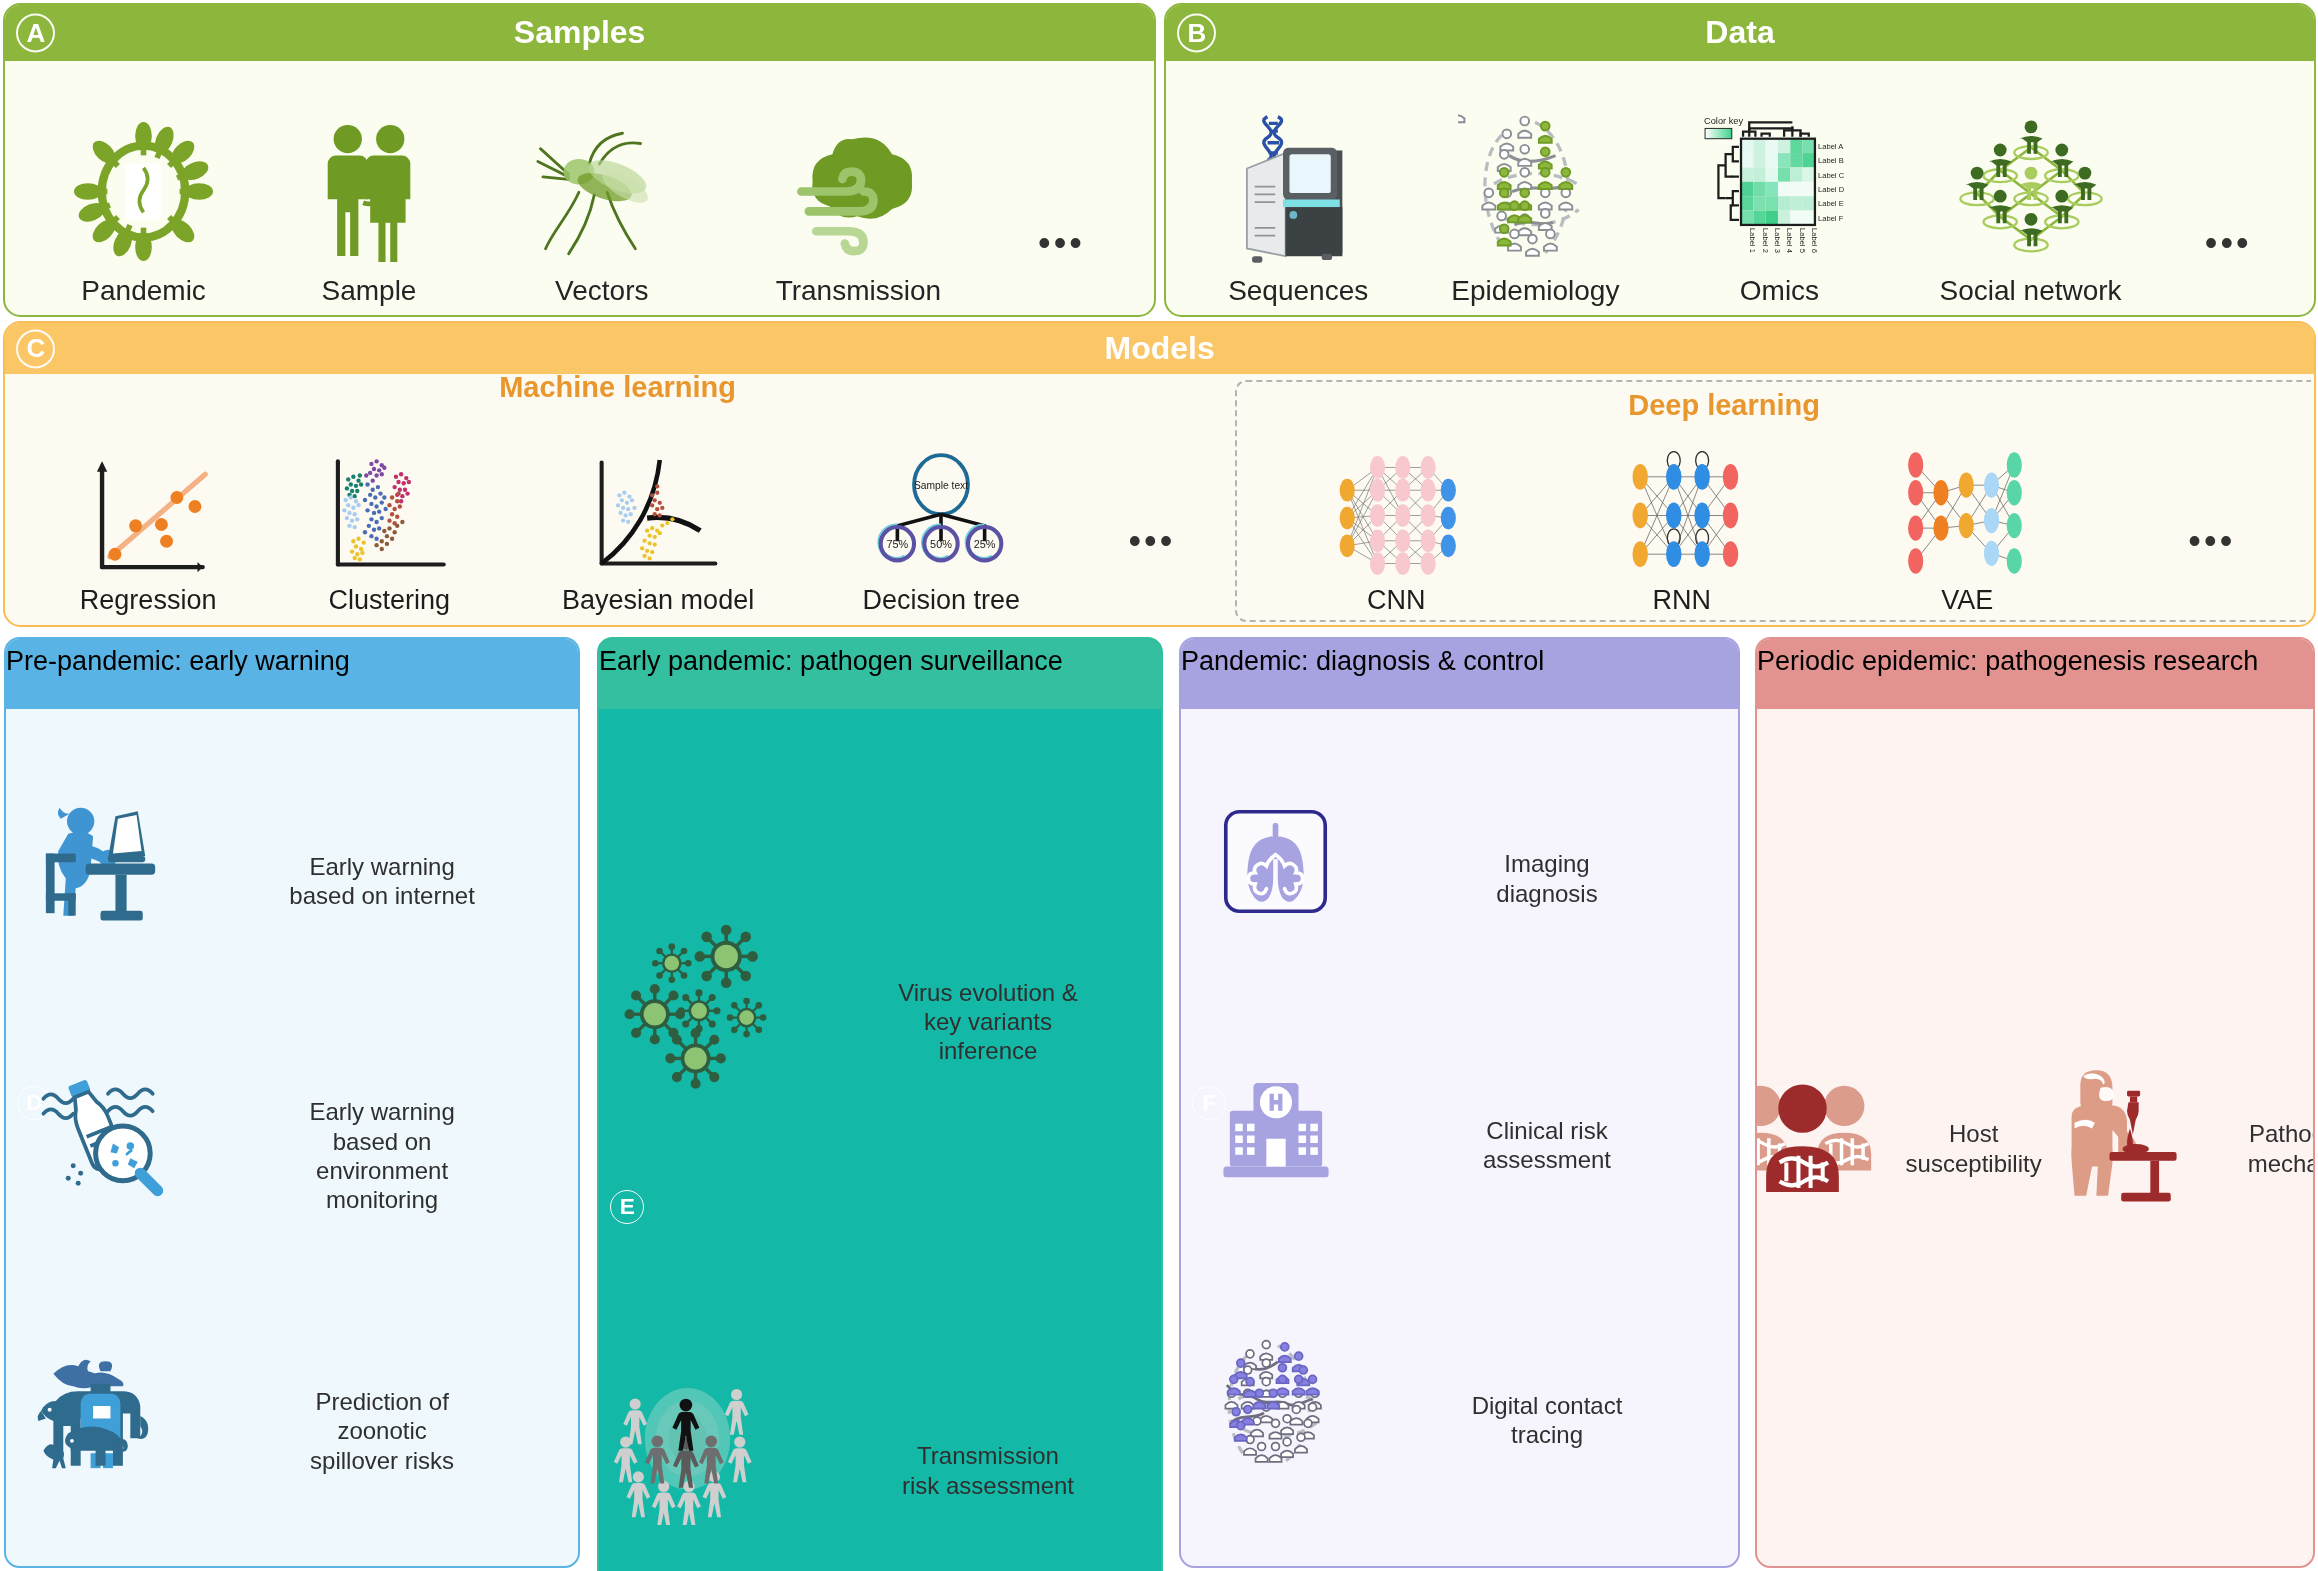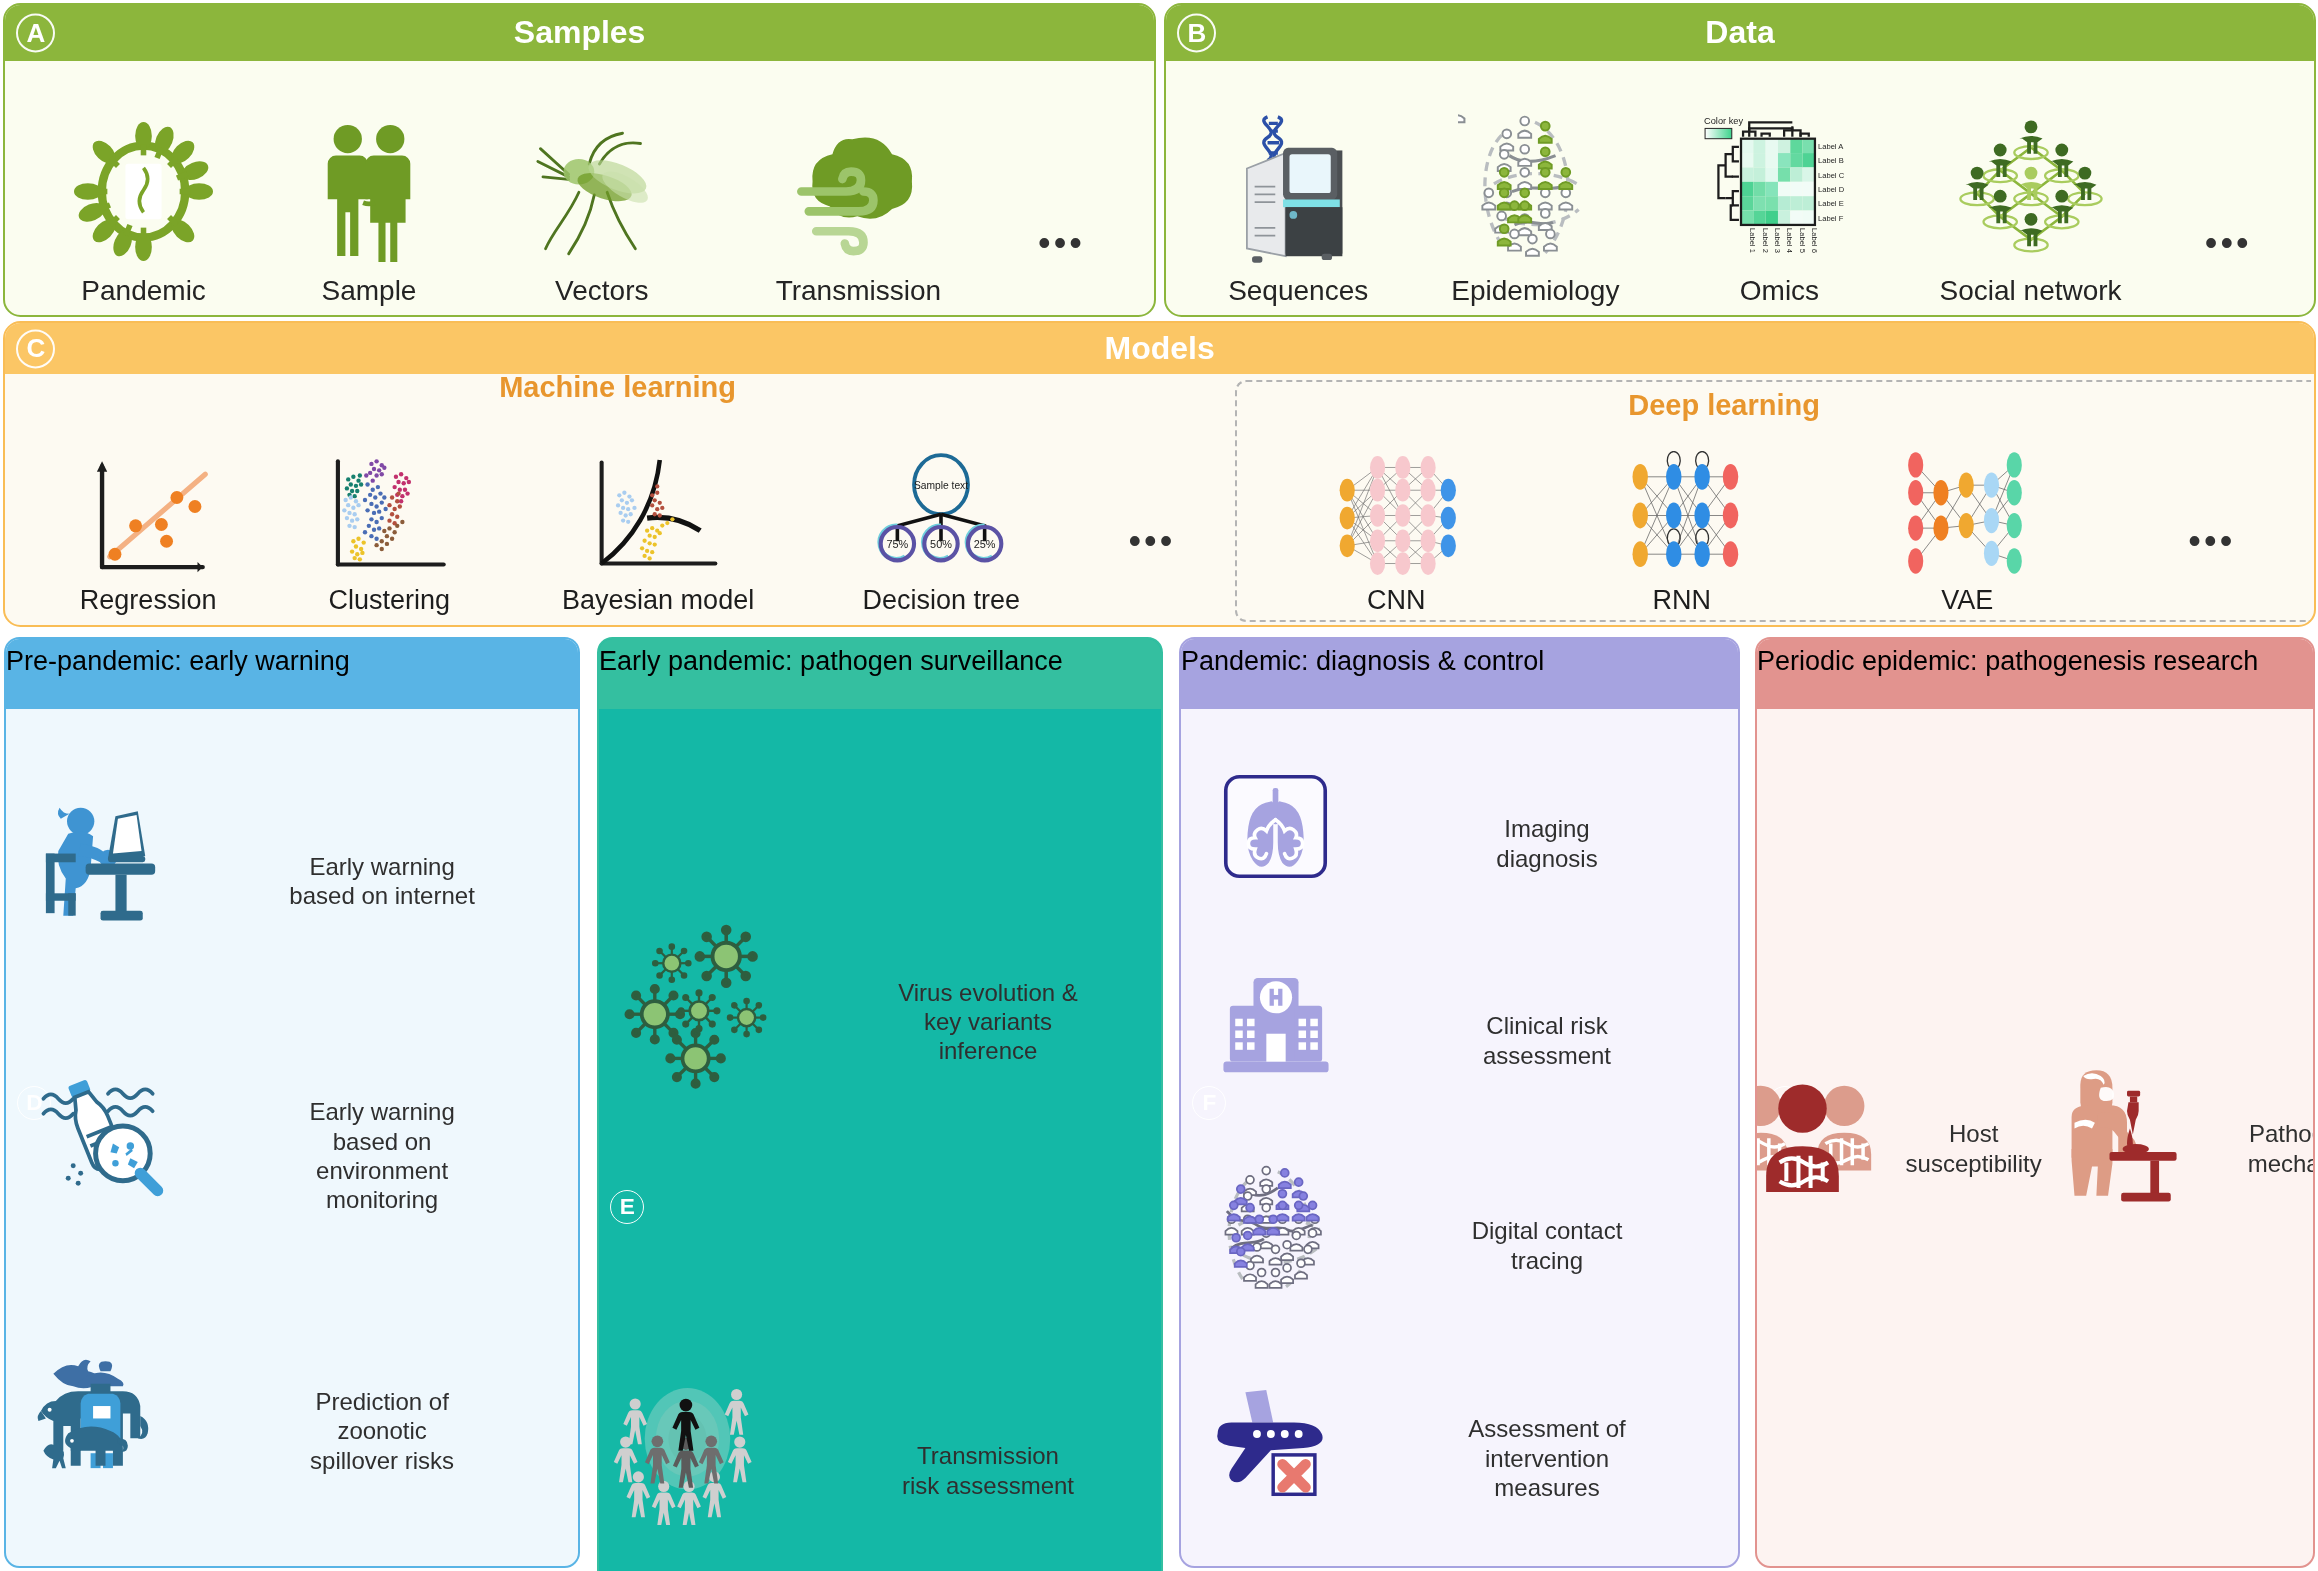--- a/index.html
+++ b/index.html
@@ -1242,39 +1242,20 @@
                 <use href="#pf" transform="translate(26,68)"></use>
               <use href="#pf" transform="translate(30,80)"></use>
             </g>
           </g>
         </svg>
       </div>
       <div class="itemTxt" style="white-space:pre-line;">Digital contact
 tracing</div>
     </div>
 
-    <div class="itemRow">
-      <div class="iconBox" style="width:175px;">
-        <svg width="139" height="118" viewBox="0 0 120 100">
-          <path d="M34 8 L52 6 L58 34 L40 34 Z" fill="#a6a3e0"></path>
-          <path d="M10 44 q0 -10 12 -10 l54 0 q20 0 24 10 q4 10 -16 12 l-28 2 l-22 24 q-6 6 -12 2 q-4 -4 0 -10 l12 -18 l-14 -2 q-12 -2 -10 -10z" fill="#2e2a8c"></path>
-          <g fill="#ffffff">
-            <circle cx="44" cy="44" r="3.4"></circle>
-              <circle cx="56" cy="44" r="3.4"></circle>
-            <circle cx="68" cy="44" r="3.4"></circle>
-              <circle cx="80" cy="44" r="3.4"></circle>
-          </g>
-          <rect x="58" y="62" width="36" height="34" fill="#ffffff" stroke="#2e2a8c" stroke-width="3"></rect>
-          <path d="M66 70 L86 90 M86 70 L66 90" stroke="#e8796f" stroke-width="9" stroke-linecap="round"></path>
-        </svg>
-      </div>
-      <div class="itemTxt" style="white-space:pre-line;">Assessment of
-intervention
-measures</div>
-    </div>
   </div>
 </div>
 
 <div class="bPanel" style="position:absolute; left:1755px; top:637px; width:560px; height:931px; background:#fdf3f1; border:2.1px solid #e2938f;">
   <div class="hdr bHdr" style="height:70px; background:#e2938f; flex-direction:column;">
     <div class="badge sm">G</div>
     <span>Periodic epidemic:</span>
     <span>pathogenesis research</span>
   </div>
 

